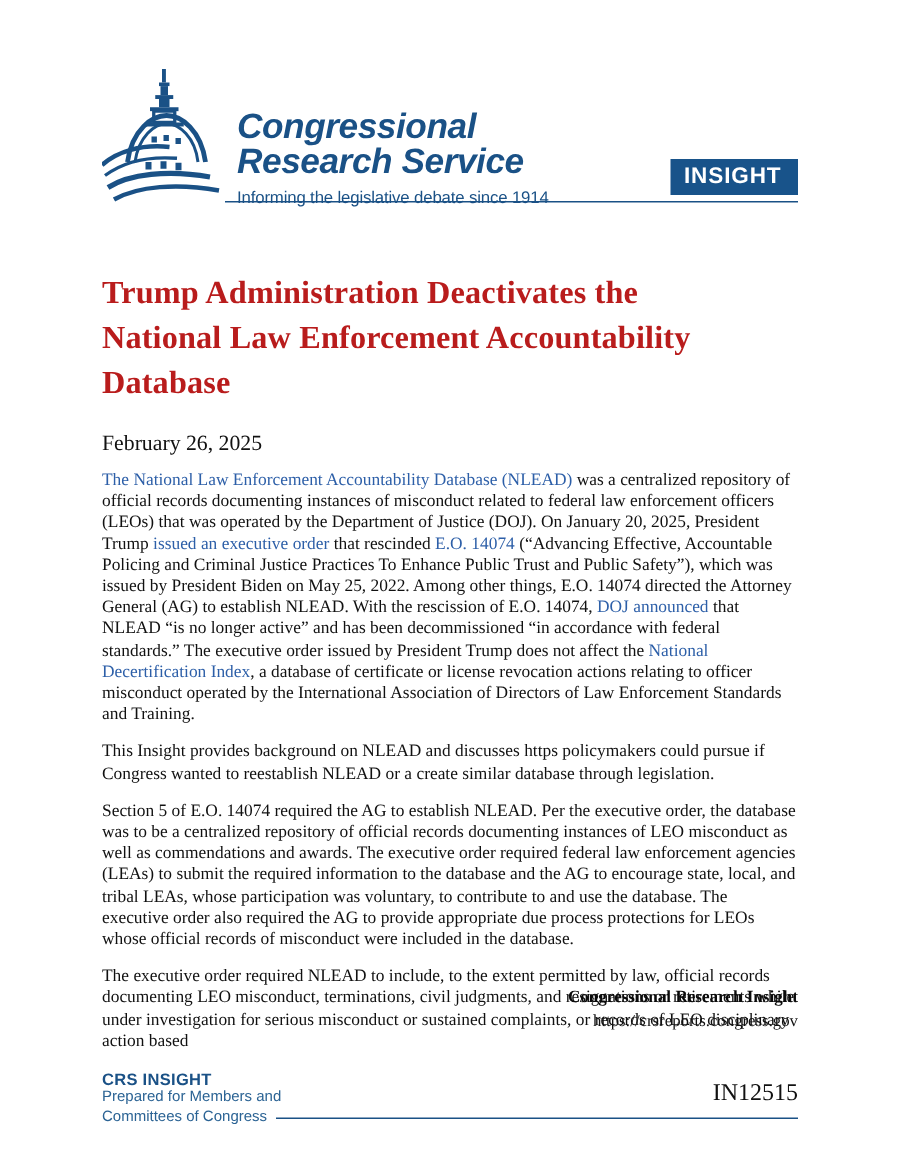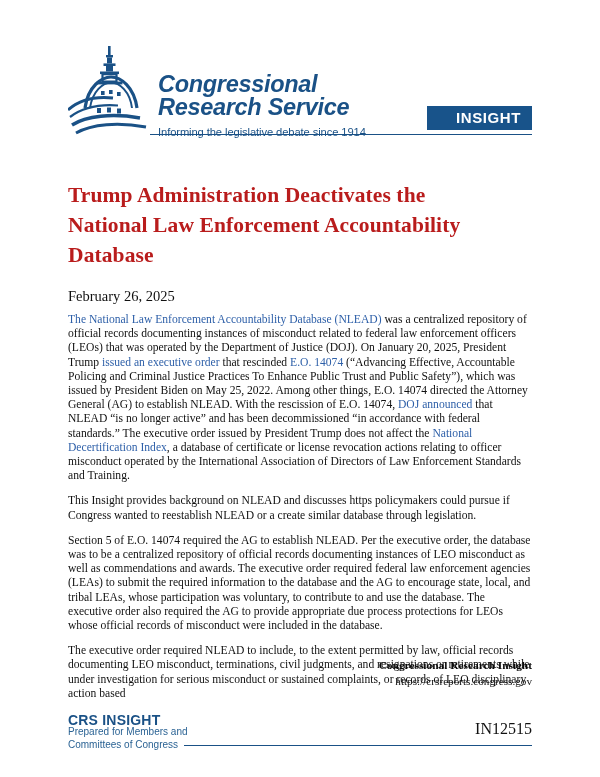--- a/index.html
+++ b/index.html
@@ -83,21 +83,21 @@
   .insight-badge {
     position: absolute;
     right: 0;
     top: 60px;
     background: #18538a;
     color: #ffffff;
     font-family: "Liberation Sans", sans-serif;
     font-weight: bold;
     font-size: 15px;
     letter-spacing: 0.6px;
-    padding: 4px 11px 5px 29px;
+    padding: 4px 11px 5px 9px;
     line-height: 1;
   }
 
   .header-rule {
     position: absolute;
     left: 150px;
     right: 68px;
     top: 134px;
     height: 1px;
     background: #1a5186;
@@ -183,21 +183,21 @@
   
   .footer-left {
     position: absolute;
     left: 68px;
     top: 714px;
     width: 464px;
   }
   .fl-title {
     font-family: "Liberation Sans", sans-serif;
     font-weight: bold;
-    font-size: 14px;
+    font-size: 11px;
     letter-spacing: 0.2px;
     color: #1a5186;
     line-height: 12px;
   }
   .fl-sub {
     font-family: "Liberation Sans", sans-serif;
     font-size: 10px;
     color: #2b6394;
     line-height: 12.5px;
   }

